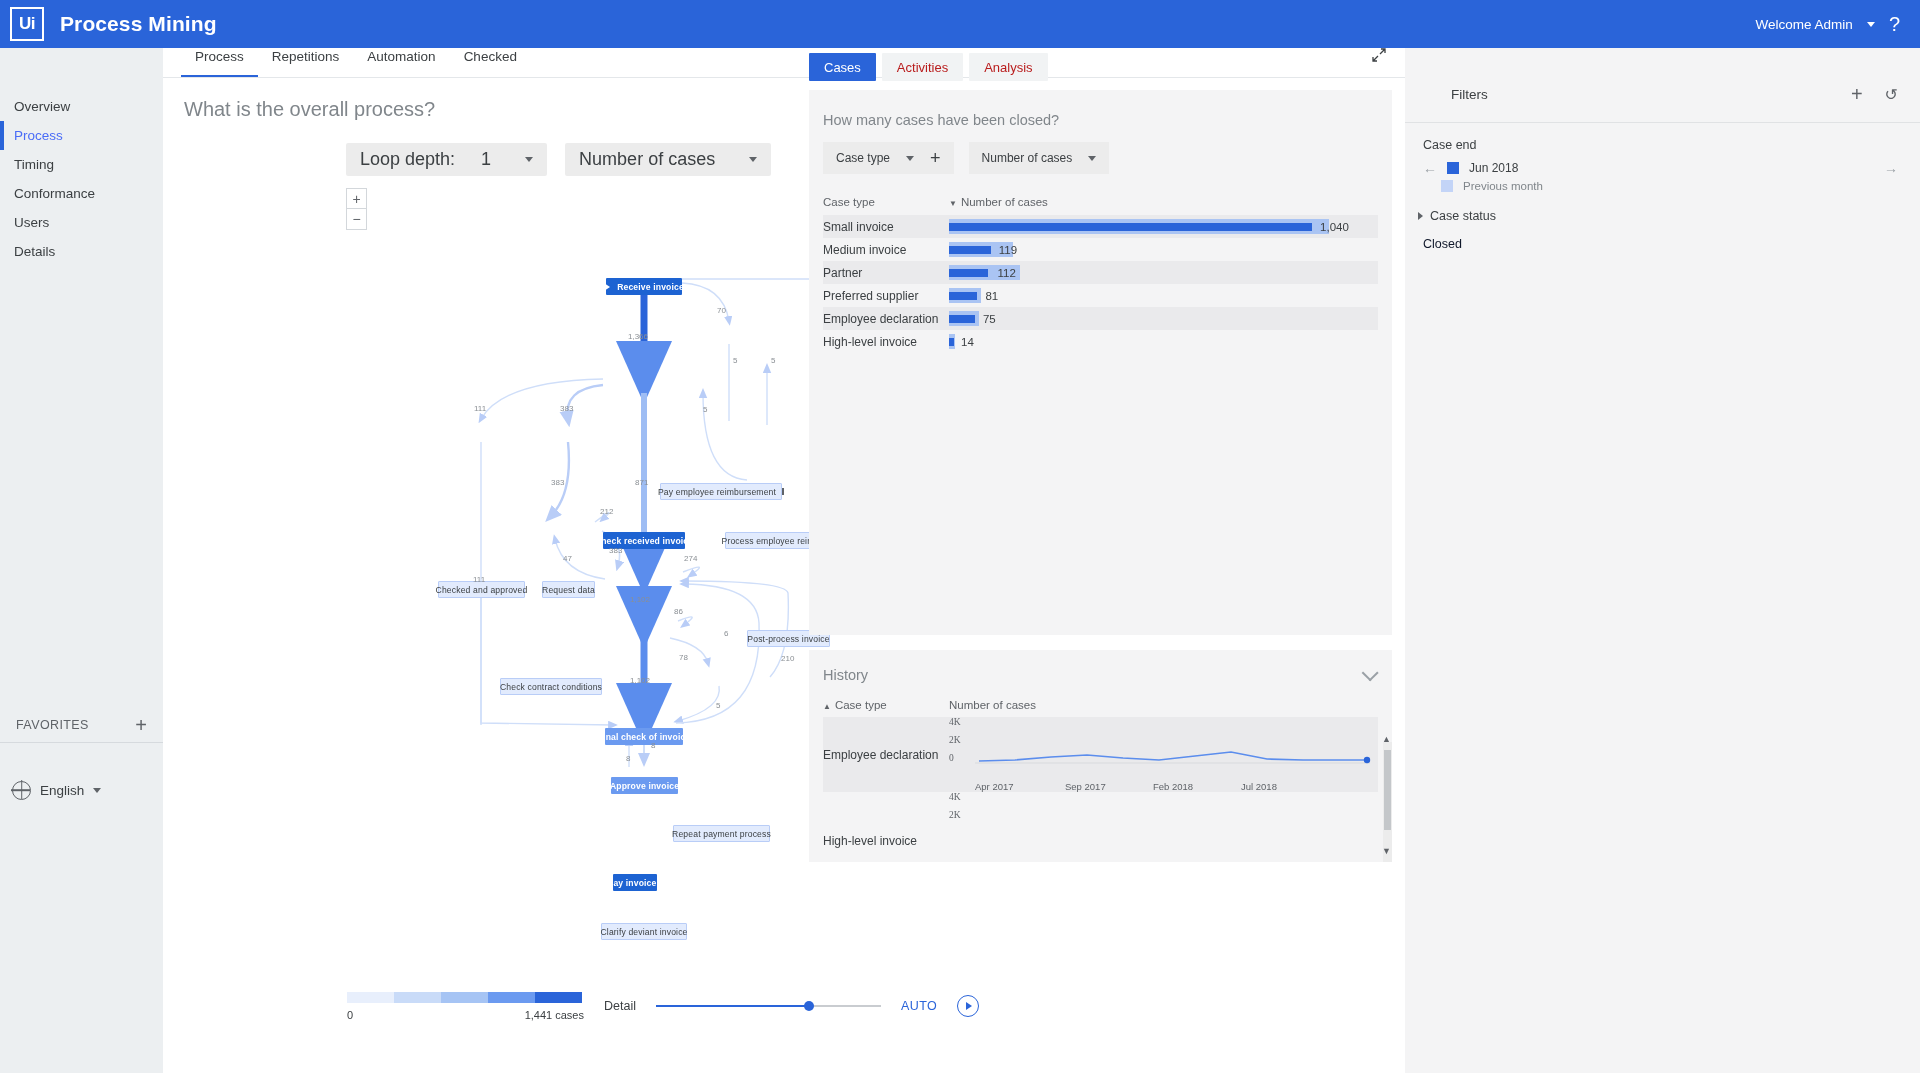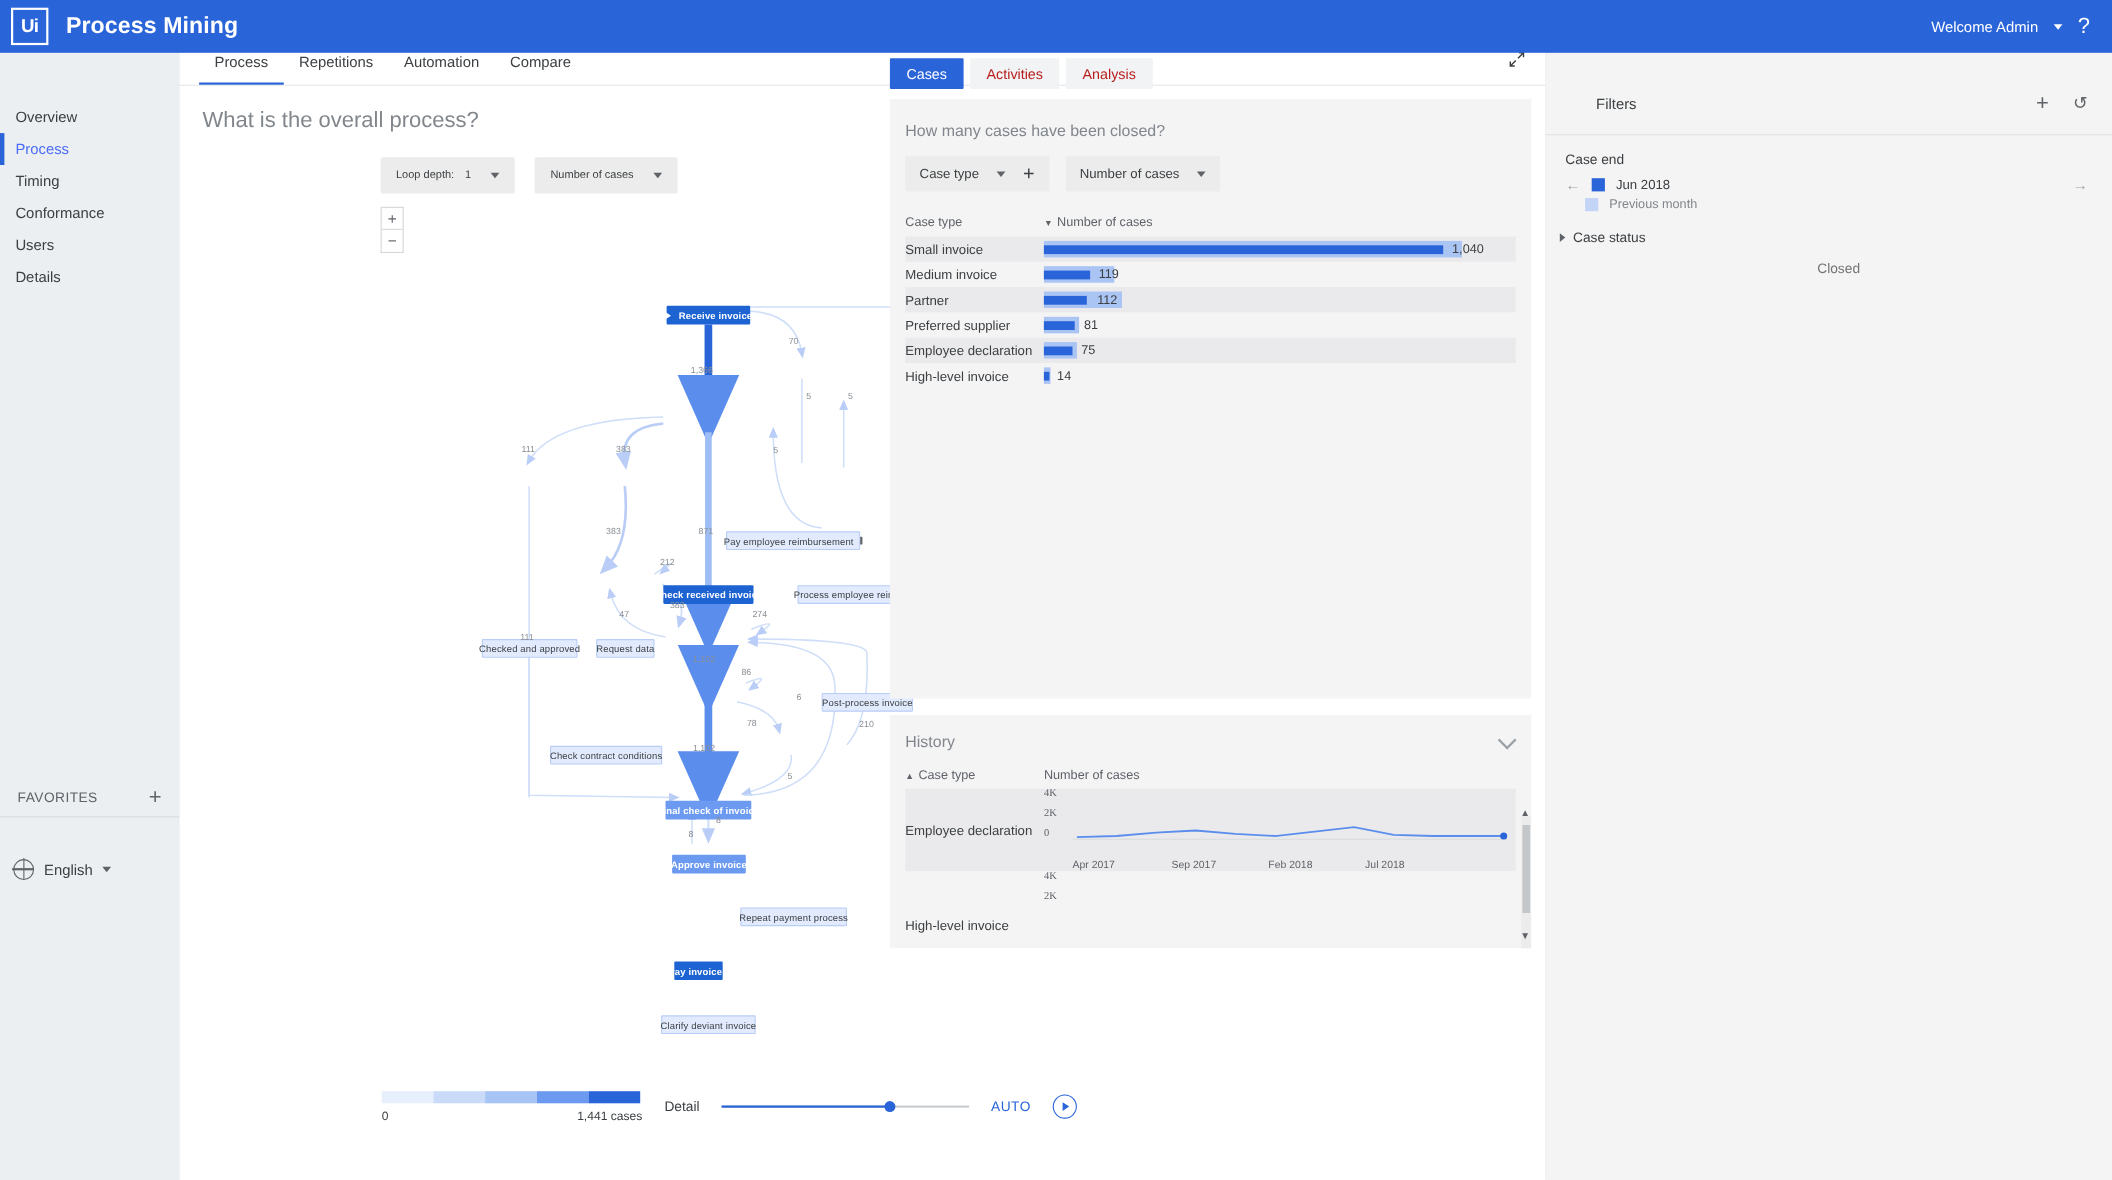--- a/index.html
+++ b/index.html
@@ -74,21 +74,21 @@
   .tab.active::after { content:""; position:absolute; left:0; right:0; bottom:0; height:2.5px; background:#2a64d9; }
   .expand-tr { position:absolute; right:18px; bottom:10px; cursor:pointer; }
 
   .q-title { position:absolute; left:21px; top:60px; font-size:20px; color:#80868b; font-weight:400; }
   .card-icons { position:absolute; right:483px; top:66px; display:flex; gap:31px; align-items:center; }
   .ic { cursor:pointer; color:#3c4043; }
 
   .ctrl-row { position:absolute; left:183px; top:105px; display:flex; gap:18px; }
   .pill {
     background:#ececec; height:33px; border-radius:2px; display:flex; align-items:center;
-    padding:0 14px; font-size:10px; color:#3c4043; cursor:pointer; gap:18px;
+    padding:0 14px; font-size:18px; color:#3c4043; cursor:pointer; gap:34px;
   }
   .pill .pv { margin-left:-8px; }
 
   .zoom-btns { position:absolute; left:183px; top:150px; width:21px; }
   .zbtn { width:21px;height:21px;background:#fff;border:1px solid #d3d7db; display:flex;align-items:center;justify-content:center;
           font-size:14px;color:#5f6368;cursor:pointer;line-height:1;}
   .zbtn+.zbtn{border-top:none;}
 
   .diagram { position:absolute; left:0; top:155px; width:1242px; height:640px; }
 
@@ -173,21 +173,21 @@
   .f-group-title { font-size:12.5px; color:#3c4043; padding:15px 0 0 18px; }
   .f-month { display:flex; align-items:center; gap:10px; padding:8px 0 0 18px; }
   .arrow-l,.arrow-r { font-size:14px; color:#9aa0a6; cursor:pointer; }
   .sw { width:12px;height:12px;background:#2a64d9; }
   .sw.light { background:#c3d4f7; }
   .f-mo-label { font-size:12px; color:#3c4043; }
   .f-prev { display:flex; gap:10px; padding:4px 0 0 36px; }
   .f-prev-label { font-size:11.5px; color:#80868b; }
   .f-row { display:flex; align-items:center; gap:7px; padding:17px 0 0 13px; font-size:12.5px; color:#3c4043; cursor:pointer;}
   .tri-r { width:0;height:0;border-top:4px solid transparent;border-bottom:4px solid transparent;border-left:5px solid #5f6368; }
-  .f-sub { font-size:12.5px; color:#737373; padding:14px 0 0 18px;text-align:center; }
+  .f-sub { font-size:12.5px; color:#0f172a; padding:14px 0 0 18px; }
 </style>
 </head>
 <body>
 
 <div class="app">
 
   <div class="topbar">
     <div class="logo-box">Ui</div>
     <div class="app-title">Process Mining</div>
     <div class="topbar-right">
@@ -229,21 +229,21 @@
       <span class="caret-d"></span>
     </div>
   </div>
 
   <div class="center-card">
 
     <div class="tabs-row">
       <div class="tab active"><span>Process</span></div>
       <div class="tab"><span>Repetitions</span></div>
       <div class="tab"><span>Automation</span></div>
-      <div class="tab"><span>Compare</span></div>
+      <div class="tab"><span>Checked</span></div>
       <span class="expand-tr">
         <svg width="16" height="16" viewBox="0 0 16 16">
             <path d="M6 14 L2 14 L2 10 M2 14 L7 9 M10 2 L14 2 L14 6 M14 2 L9 7" stroke="#3c4043" stroke-width="1.3" fill="none"></path>
           </svg>
       </span>
     </div>
 
     <div class="q-title">What is the overall process?</div>
 
     <div class="card-icons">

